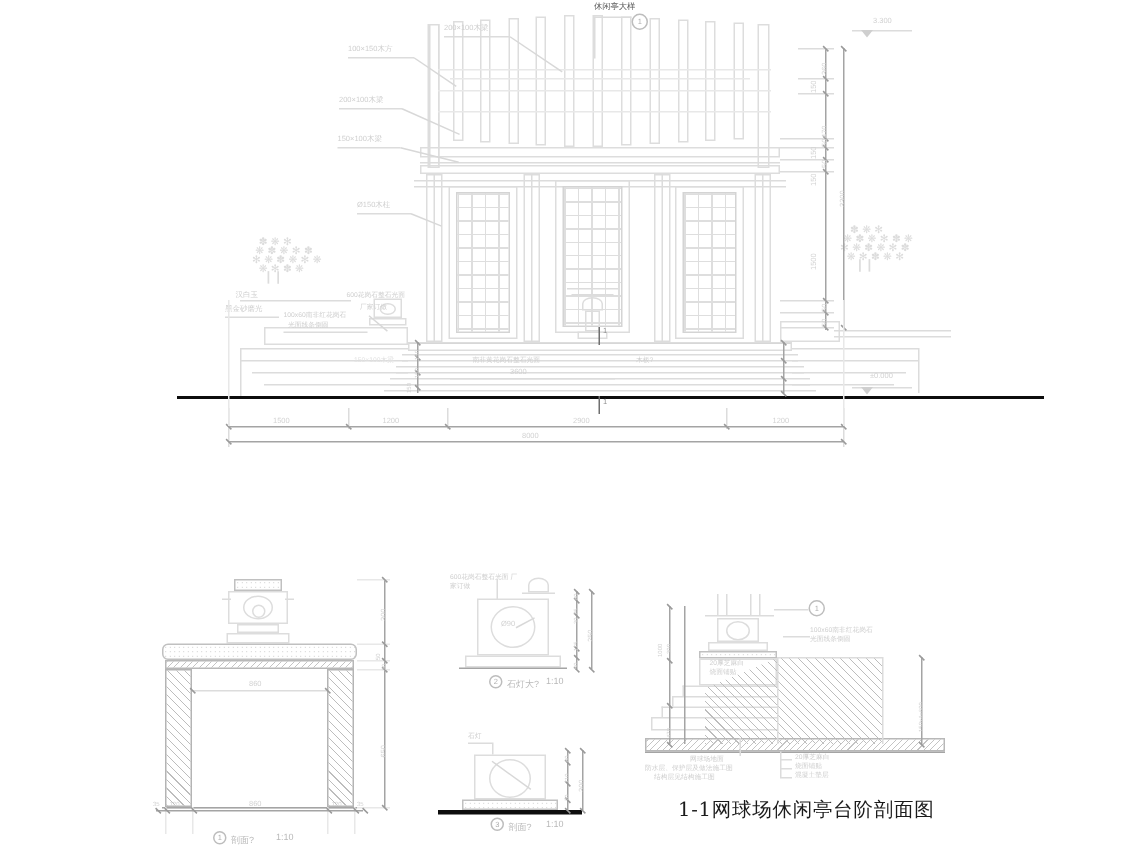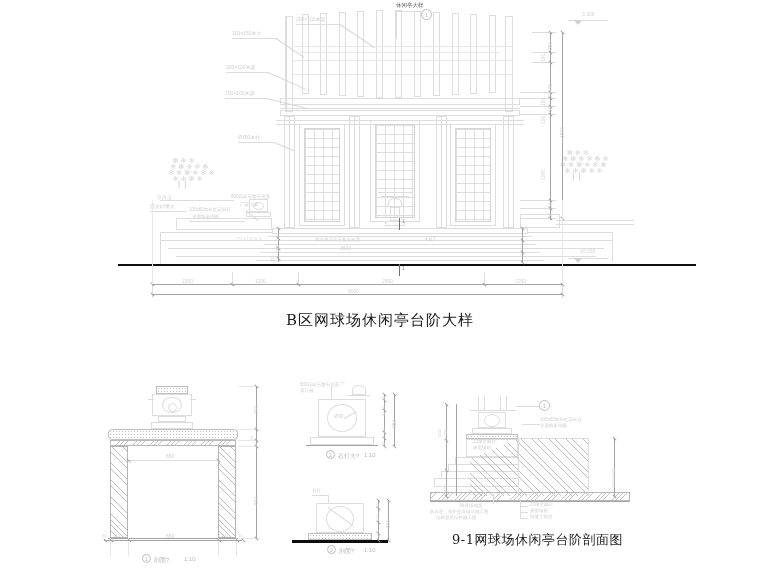--- a/index.html
+++ b/index.html
@@ -350,21 +350,20 @@
       <div class="t dim" style="left:255px;top:279px;">1200</div>
       <div class="t dim" style="left:382px;top:279px;">2900</div>
       <div class="t dim" style="left:515px;top:279px;">1200</div>
       <div class="t dim" style="left:348px;top:289px;">8000</div>
     </div>
 
     <div class="ln v xlt" style="left:152px;top:200px;height:84px;"></div>
     <div class="ln v xlt" style="left:562px;top:200px;height:84px;"></div>
   </div>
 
-  <div class="title" style="left:286px;top:311px;">B区网球场休闲亭台阶大样</div>
 
   <div>
 
     <div class="dots" style="left:156px;top:386px;width:32px;height:8px;"></div>
     <div class="box lt" style="left:152px;top:394px;width:40px;height:22px;"></div>
     <div class="box lt" style="left:162px;top:397px;width:20px;height:16px;border-radius:50%;"></div>
     <div class="box lt" style="left:168px;top:403px;width:9px;height:9px;border-radius:50%;"></div>
     <div class="ln h lt" style="left:148px;top:399px;width:6px;"></div>
     <div class="ln h lt" style="left:190px;top:399px;width:6px;"></div>
     <div class="box lt" style="left:158px;top:416px;width:28px;height:6px;"></div>
@@ -577,15 +576,15 @@
       <div class="ln h lt" style="left:520px;top:506px;width:8px;"></div>
       <div class="ln h lt" style="left:520px;top:512px;width:8px;"></div>
       <div class="ln h lt" style="left:520px;top:518px;width:8px;"></div>
       <div class="ln v lt" style="left:520px;top:506px;height:12px;"></div>
       <div class="t sm" style="left:530px;top:503px;">20厚芝麻白</div>
       <div class="t sm" style="left:530px;top:509px;">烧面铺贴</div>
       <div class="t sm" style="left:530px;top:515px;">混凝土垫层</div>
     </div>
   </div>
 
-  <div class="subtitle" style="left:452px;top:531px;">9-1网球场休闲亭台阶剖面图</div>
+  <div class="subtitle" style="left:452px;top:531px;">1-1网球场休闲亭台阶剖面图</div>
 
 </div>
 
 </body></html>

